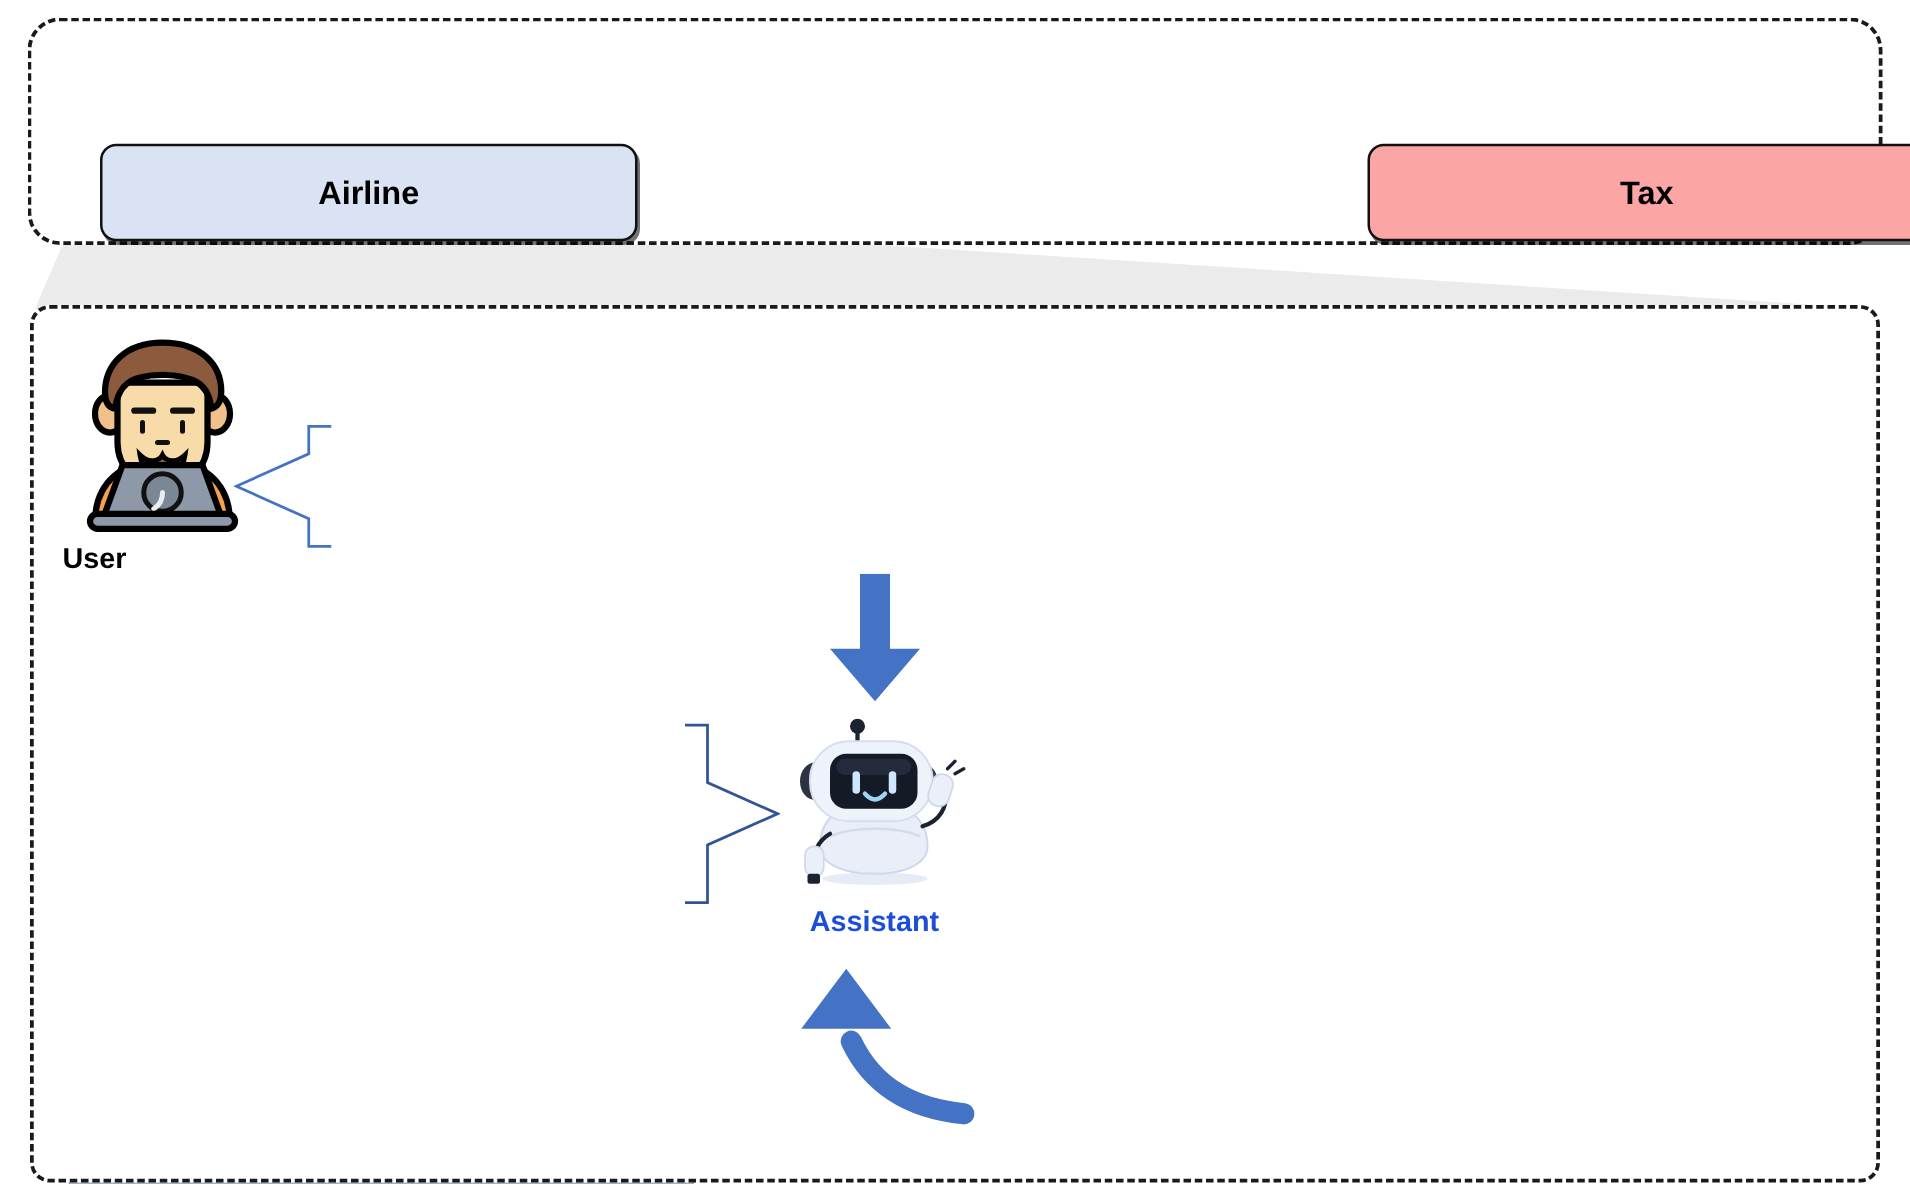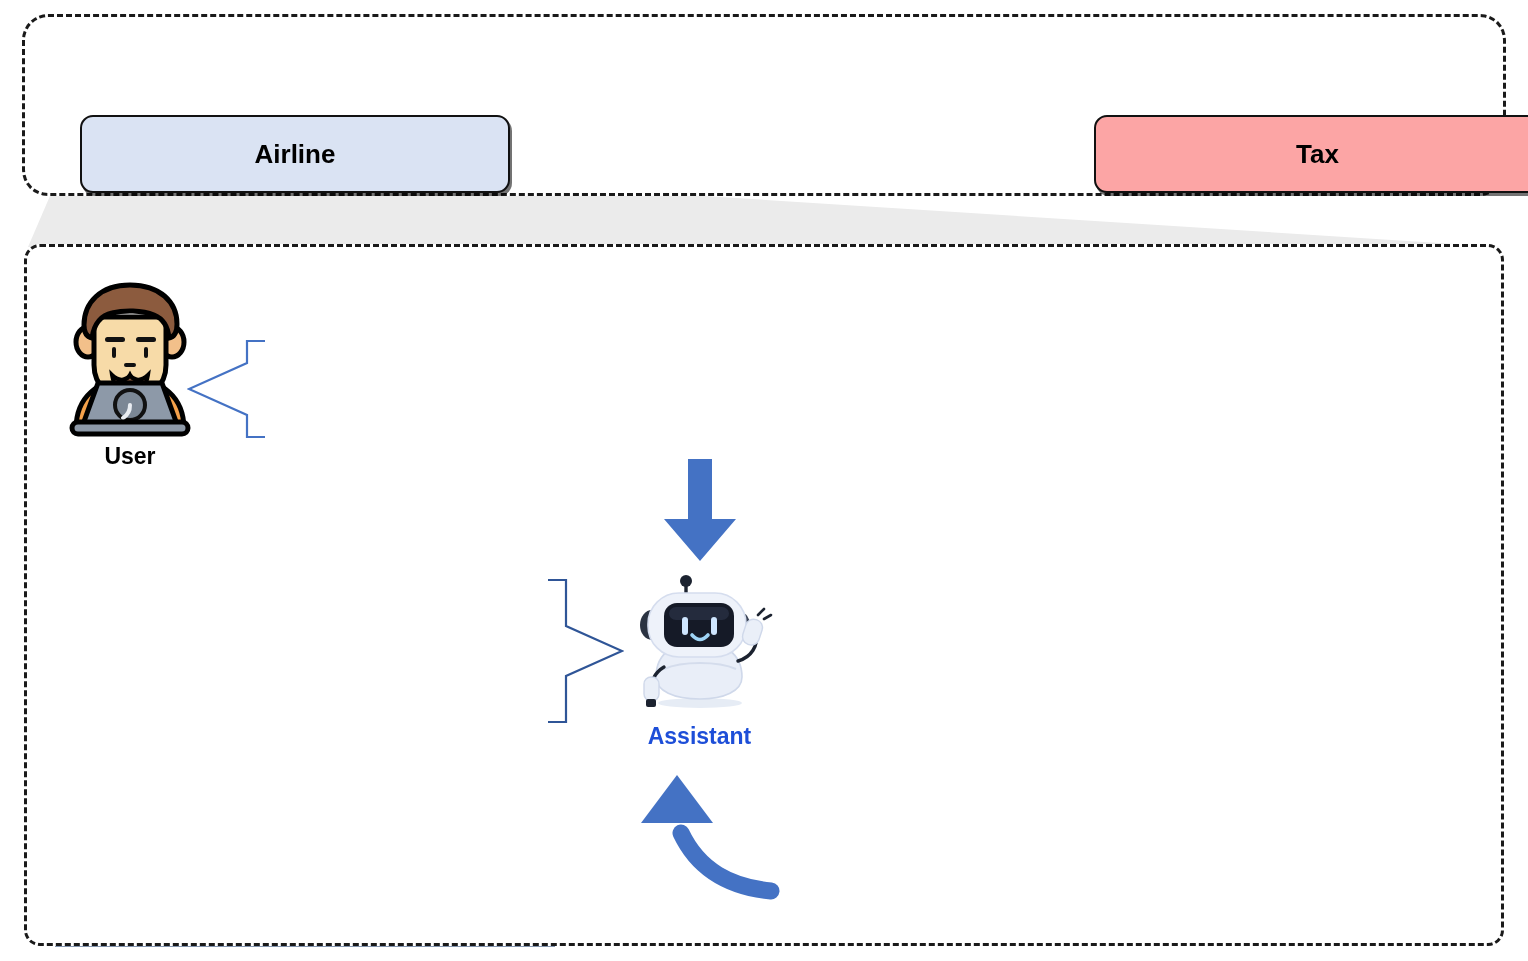--- a/index.html
+++ b/index.html
@@ -97,21 +97,21 @@
   table.rules td{
     font-size:17px;color:#111;text-align:center;padding:9px 3px;line-height:1.2;
   }
   table.rules td.region{text-align:left;padding-left:10px;font-size:17px;}
   tr.row-a td{background:#ccd5ea;}
   tr.row-b td{background:#e9edf6;}
   .green-cell{color:#00a651;font-weight:bold;font-size:19px;}
   .green-word{color:#00a651;font-weight:bold;}
 
   
-  #user-block{position:absolute;left:50px;top:279px;width:160px;text-align:center;z-index:4;}
+  #user-block{position:absolute;left:50px;top:268px;width:160px;z-index:4;}
   #user-label{font-size:23px;font-weight:bold;color:#000;margin-top:2px;}
   #assistant-block{position:absolute;left:612px;top:565px;width:175px;text-align:center;z-index:4;}
   #assistant-label{font-size:23px;font-weight:bold;color:#1d4ed8;margin-top:4px;}
 
   #down-arrow{position:absolute;left:658px;top:459px;width:84px;height:104px;z-index:4;}
   #curve-arrow{position:absolute;left:585px;top:775px;width:225px;height:135px;z-index:4;}
 </style>
 </head>
 <body>
 

